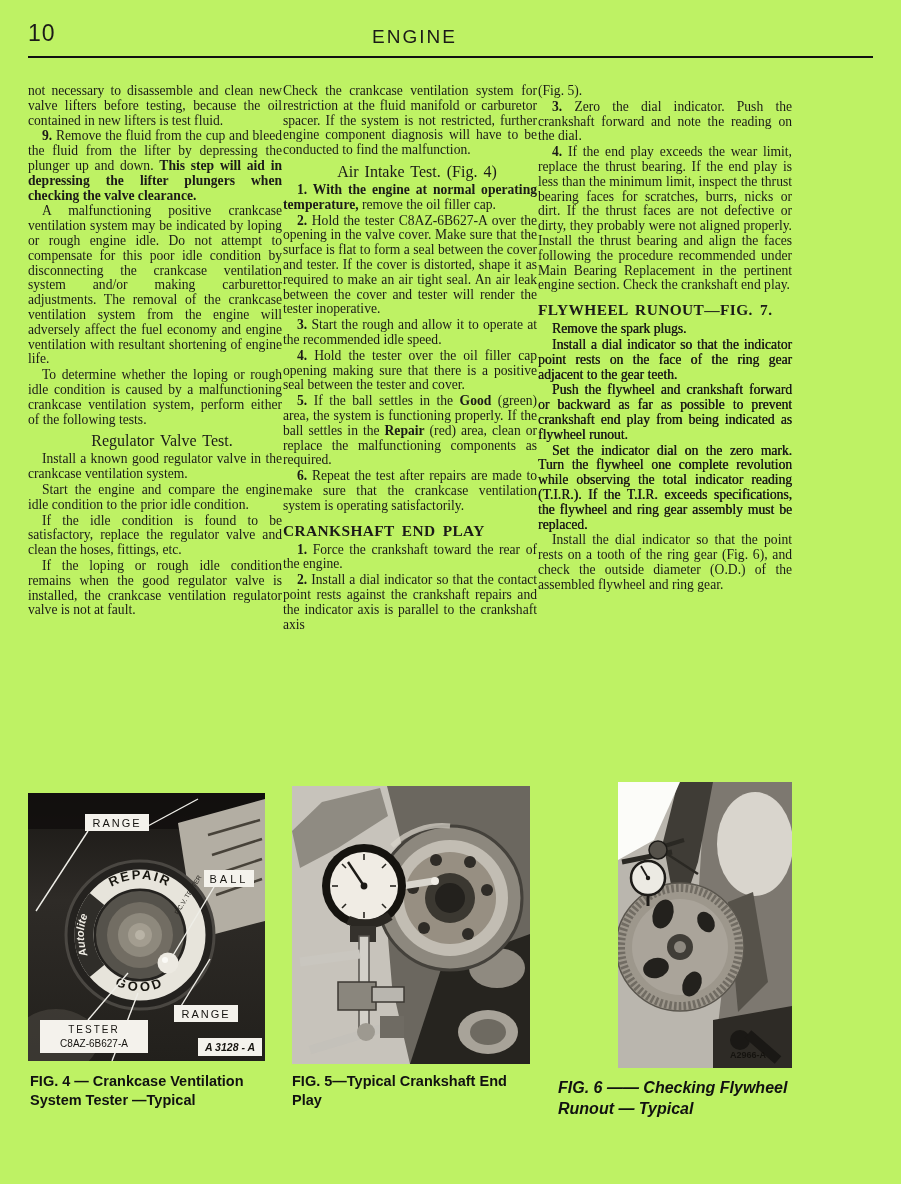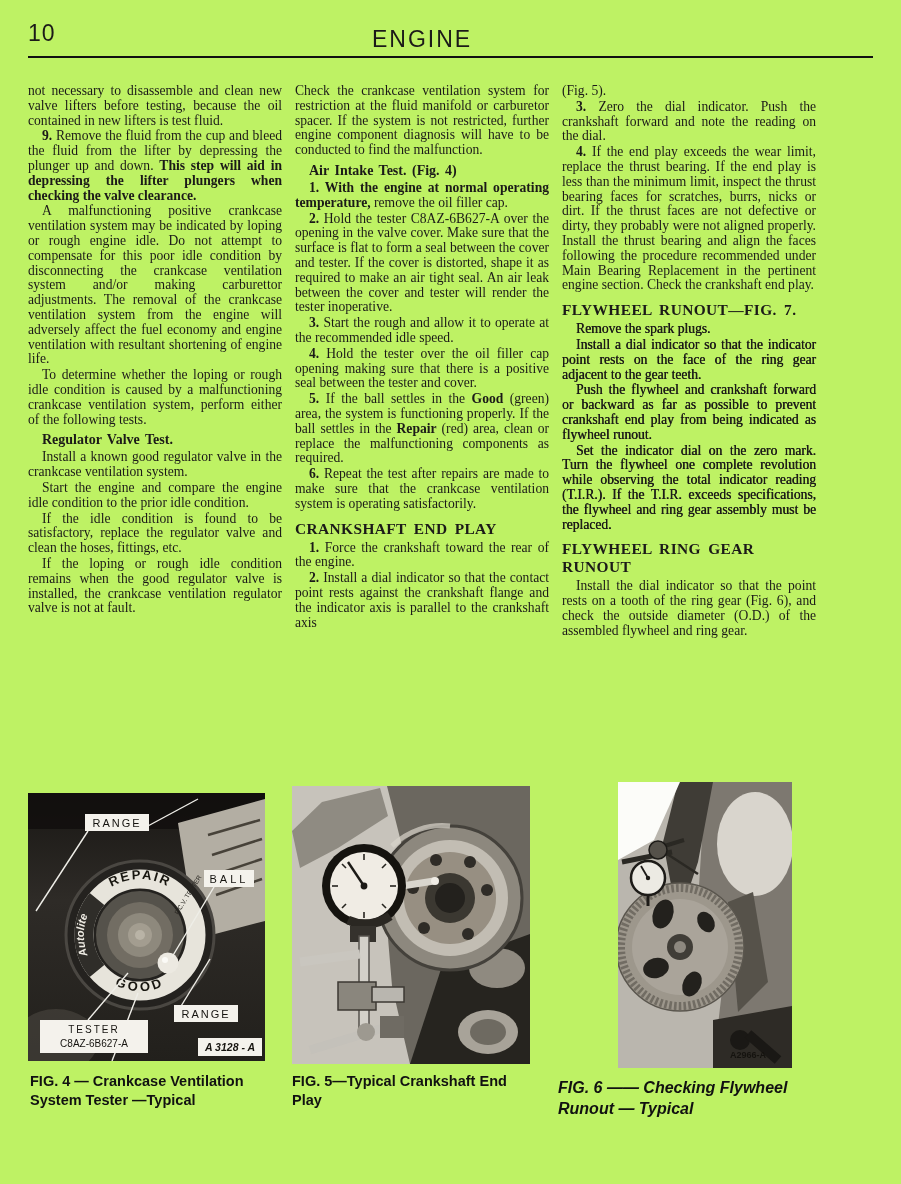--- a/index.html
+++ b/index.html
@@ -2,30 +2,30 @@
 <html><head>
 <meta charset="utf-8">
 <style>
   html,body{margin:0;padding:0;background:#e8e8e8;}
   #page{position:relative;width:901px;height:1184px;background:#bef264;overflow:hidden;
         font-family:"Liberation Serif", serif;color:#1b1a18;}
   
   .pagenum{position:absolute;left:28px;top:20px;font-family:"Liberation Sans",sans-serif;
            font-size:23px;letter-spacing:1px;}
   .ptitle{position:absolute;left:372px;top:26px;font-family:"Liberation Sans",sans-serif;
-          font-size:23px;letter-spacing:2px;}
+          font-size:19px;letter-spacing:2px;}
   .hrule{position:absolute;left:28px;top:56px;width:845px;height:2px;background:#111;}
   
-  #cols{position:absolute;left:28px;top:84px;width:845px;display:flex;gap:13px;}
+  #cols{position:absolute;left:28px;top:84px;width:845px;display:flex;gap:1px;}
   .col{width:254px;}
   .col p{margin:0 0 1px 0;font-size:13.6px;line-height:14.8px;text-align:justify;text-indent:14px;}
   .col p.noindent{text-indent:0;}
   .col h3{margin:8px 0 3px 0;font-size:15.4px;line-height:18px;letter-spacing:.4px;word-spacing:3px;
           font-weight:bold;}
-  .col h4{margin:5px 0 2px 0;font-size:14px;font-weight:bold;text-indent:14px;word-spacing:2px;}
+  .col h4{margin:5px 0 2px 0;font-size:16px;font-weight:normal;text-indent:14px;word-spacing:2px;text-align:center;}
   .b{font-weight:bold;}
   .u{text-underline-offset:2px;}
   .ink-heavy{text-shadow:.35px 0 0 #1b1a18;}
   
   .fig{position:absolute;}
   .caption{position:absolute;font-family:"Liberation Sans",sans-serif;font-weight:bold;
            font-size:14.5px;line-height:1.3;color:#111;}
   .caption.c6{font-size:16px;font-style:italic;}
   svg text{font-family:"Liberation Sans",sans-serif;}
 </style>
@@ -53,32 +53,31 @@
         <p class="noindent"><span>Check the crankcase ventilation system for restriction at the fluid manifold or carburetor spacer. If the system is not restricted, further engine component diagnosis will have to be conducted to find the malfunction.</span></p>
         <h4><span>Air Intake Test. (Fig. 4)</span></h4>
         <p><span class="b">1. With the engine at normal operating temperature,</span><span> remove the oil filler cap.</span></p>
         <p><span class="b">2. </span><span>Hold the tester C8AZ-6B627-A over the opening in the valve cover. Make sure that the surface is flat to form a seal between the cover and tester. If the cover is distorted, shape it as required to make an air tight seal. An air leak between the cover and tester will render the tester inoperative.</span></p>
         <p><span class="b">3. </span><span>Start the rough and allow it to operate at the recommended idle speed.</span></p>
         <p><span class="b">4. </span><span>Hold the tester over the oil filler cap opening making sure that there is a positive seal between the tester and cover.</span></p>
         <p><span class="b">5. </span><span>If the ball settles in the </span><span class="b">Good</span><span> (green) area, the system is functioning properly. If the ball settles in the </span><span class="b">Repair</span><span> (red) area, clean or replace the malfunctioning components as required.</span></p>
         <p><span class="b">6. </span><span>Repeat the test after repairs are made to make sure that the crankcase ventilation system is operating satisfactorily.</span></p>
         <h3><span>CRANKSHAFT END PLAY</span></h3>
         <p><span class="b">1. </span><span>Force the crankshaft toward the rear of the engine.</span></p>
-        <p><span class="b">2. </span><span>Install a dial indicator so that the contact point rests against the crankshaft flange and the indicator axis is parallel to the crankshaft axis</span></p>
+        <p><span class="b">2. </span><span>Install a dial indicator so that the contact point rests against the crankshaft repairs and the indicator axis is parallel to the crankshaft axis</span></p>
       </div>
       <div class="col">
         <p class="noindent"><span>(Fig. 5).</span></p>
         <p><span class="b">3. </span><span>Zero the dial indicator. Push the crankshaft forward and note the reading on the dial.</span></p>
         <p><span class="b">4. </span><span>If the end play exceeds the wear limit, replace the thrust bearing. If the end play is less than the minimum limit, inspect the thrust bearing faces for scratches, burrs, nicks or dirt. If the thrust faces are not defective or dirty, they probably were not aligned properly. Install the thrust bearing and align the faces following the procedure recommended under Main Bearing Replacement in the pertinent engine section. Check the crankshaft end play.</span></p>
         <h3><span>FLYWHEEL RUNOUT—FIG. 7.</span></h3>
         <p class="ink-heavy"><span>Remove the spark plugs.</span></p>
         <p class="ink-heavy"><span>Install a dial indicator so that the indicator point rests on the face of the ring gear adjacent to the gear teeth.</span></p>
         <p class="ink-heavy"><span>Push the flywheel and crankshaft forward or backward as far as possible to prevent crankshaft end play from being indicated as flywheel runout.</span></p>
         <p class="ink-heavy"><span>Set the indicator dial on the zero mark. Turn the flywheel one complete revolution while observing the total indicator reading (T.I.R.). If the T.I.R. exceeds specifications, the flywheel and ring gear assembly must be replaced.</span></p>
-        <h3><span>FLYWHEEL RING GEAR RUNOUT</span></h3>
         <p><span>Install the dial indicator so that the point rests on a tooth of the ring gear (Fig. 6), and check the outside diameter (O.D.) of the assembled flywheel and ring gear.</span></p>
       </div>
     </div>
 
   <div class="fig" style="left:28px;top:793px;width:237px;height:268px;">
     <svg width="237" height="268" viewBox="0 0 237 268">
       <defs>
         <linearGradient id="fg4bg" x1="0" y1="0" x2="0" y2="1">
           <stop offset="0" stop-color="#191714"></stop>
             <stop offset="0.4" stop-color="#2e2b27"></stop>

